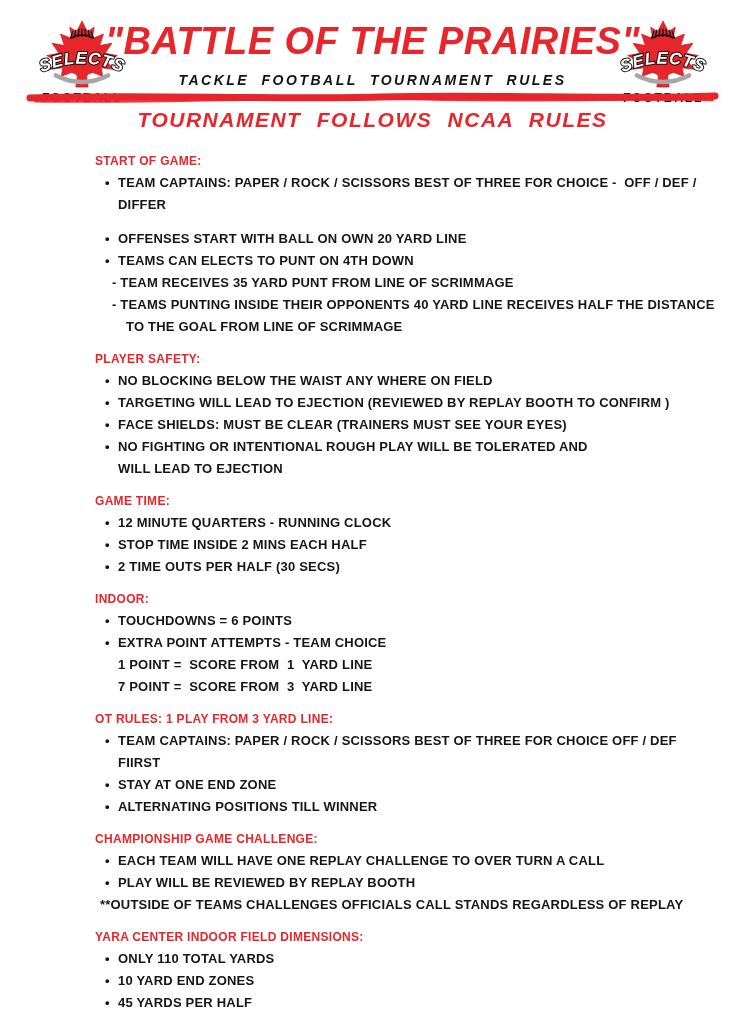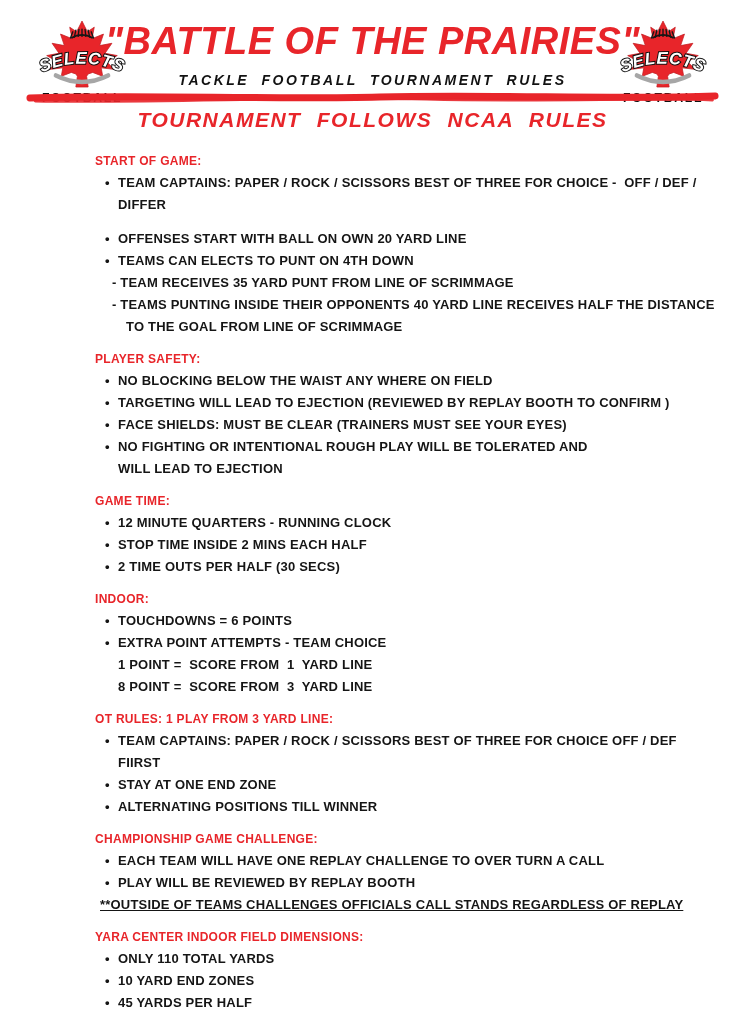--- a/index.html
+++ b/index.html
@@ -69,21 +69,21 @@
     letter-spacing: 0.2px;
     display: flex;
     align-items: baseline;
   }
   .rule-text { white-space: pre-wrap; }
   .bullet { padding-left: 10px; }
   .bullet .bullet-dot { width: 13px; flex: 0 0 13px; font-size: 13px; }
   .dash   { padding-left: 17px; }
   .cont   { padding-left: 23px; }
   .indent { padding-left: 31px; text-align: right; }
-  .note   { padding-left: 5px; text-decoration: underline; }
+  .note   { padding-left: 5px; }
 </style>
 </head>
 <body>
 
 <div class="page">
 
   <header class="header">
 
     <div class="logo logo-left">
       <svg width="92" height="104" viewBox="0 0 120 116">
@@ -218,21 +218,21 @@
           <span class="rule-text">TOUCHDOWNS = 6 POINTS</span>
         </div>
         <div class="rule-item bullet">
           <span class="bullet-dot">•</span>
           <span class="rule-text">EXTRA POINT ATTEMPTS - TEAM CHOICE</span>
         </div>
         <div class="rule-item cont">
           <span class="rule-text">1 POINT =  SCORE FROM  1  YARD LINE</span>
         </div>
         <div class="rule-item cont">
-          <span class="rule-text">8 POINT =  SCORE FROM  3  YARD LINE</span>
+          <span class="rule-text">7 POINT =  SCORE FROM  3  YARD LINE</span>
         </div>
       </section>
       <section class="rules-section">
         <div class="section-heading">OT RULES: 1 PLAY FROM 3 YARD LINE:</div>
         <div class="rule-item bullet">
           <span class="bullet-dot">•</span>
           <span class="rule-text">TEAM CAPTAINS: PAPER / ROCK / SCISSORS BEST OF THREE FOR CHOICE OFF / DEF FIIRST</span>
         </div>
         <div class="rule-item bullet">
           <span class="bullet-dot">•</span>

